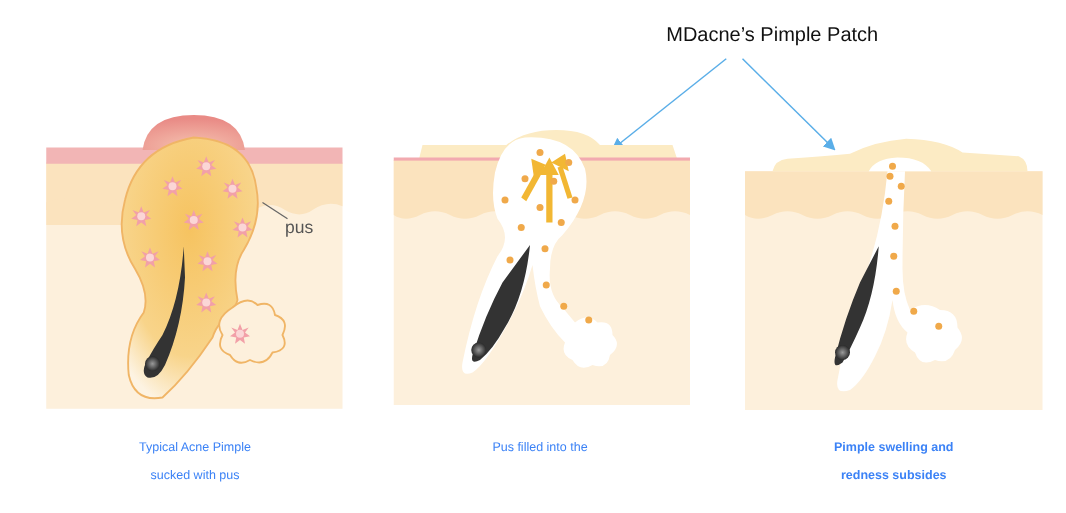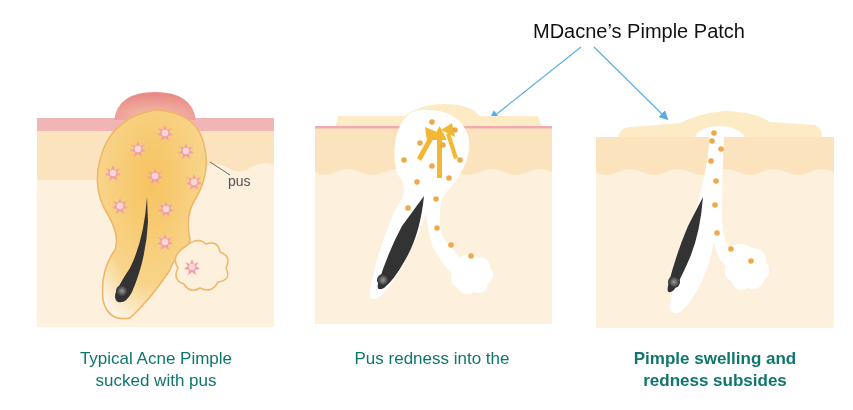--- a/index.html
+++ b/index.html
@@ -1,18 +1,18 @@
 <!DOCTYPE html>
 <html><head>
 <meta charset="utf-8">
 <style>
   html, body { margin:0; padding:0; background:#ffffff; }
   body { width:853px; height:410px; position:relative; overflow:hidden; font-family:"Liberation Sans", sans-serif; }
-  .title { position:absolute; left:533px; top:20px; font-size:20px; color:#111; white-space:nowrap; }
-  .caption { position:absolute; width:240px; text-align:center; font-size:17px; line-height:22px; color:#0f766e; }
+  .title { position:absolute; left:533px; top:20px; font-size:16px; color:#111; white-space:nowrap; }
+  .caption { position:absolute; width:240px; text-align:center; font-size:10px; line-height:22px; color:#3b82f6; }
   .caption span { display:block; }
   svg { position:absolute; left:0; top:0; }
   .pus-label { font-family:"Liberation Sans", sans-serif; font-size:14px; fill:#555; }
 </style>
 </head>
 <body>
 
 <div class="title">MDacne’s Pimple Patch</div>
 
 <svg width="853" height="410" viewBox="0 0 853 410">
@@ -122,18 +122,18 @@
       <circle cx="751" cy="261" r="2.8"></circle>
     </g>
   </g>
 </svg>
 
 <div class="caption" style="left:36px; top:348px;">
   <span>Typical Acne Pimple</span>
   <span>sucked with pus</span>
 </div>
 <div class="caption" style="left:312px; top:348px;">
-  <span>Pus redness into the</span>
+  <span>Pus filled into the</span>
 </div>
 <div class="caption" style="left:595px; top:348px;font-weight:bold;">
   <span>Pimple swelling and</span>
   <span>redness subsides</span>
 </div>
 
 </body></html>

